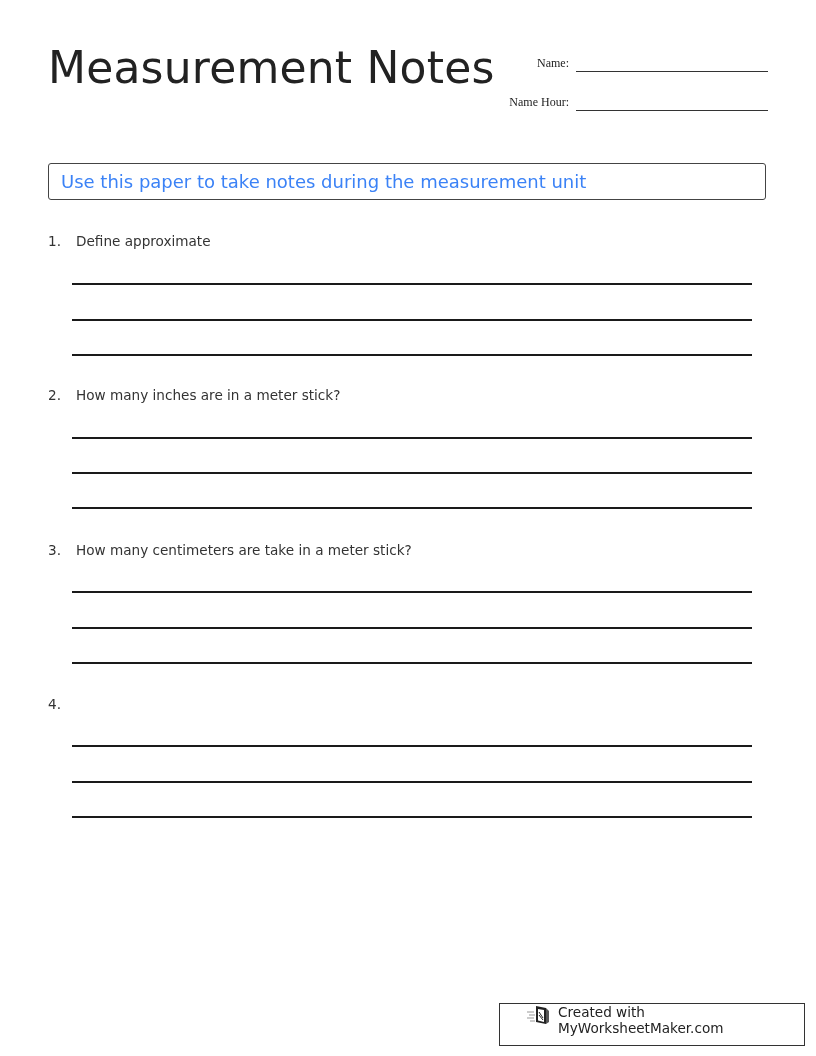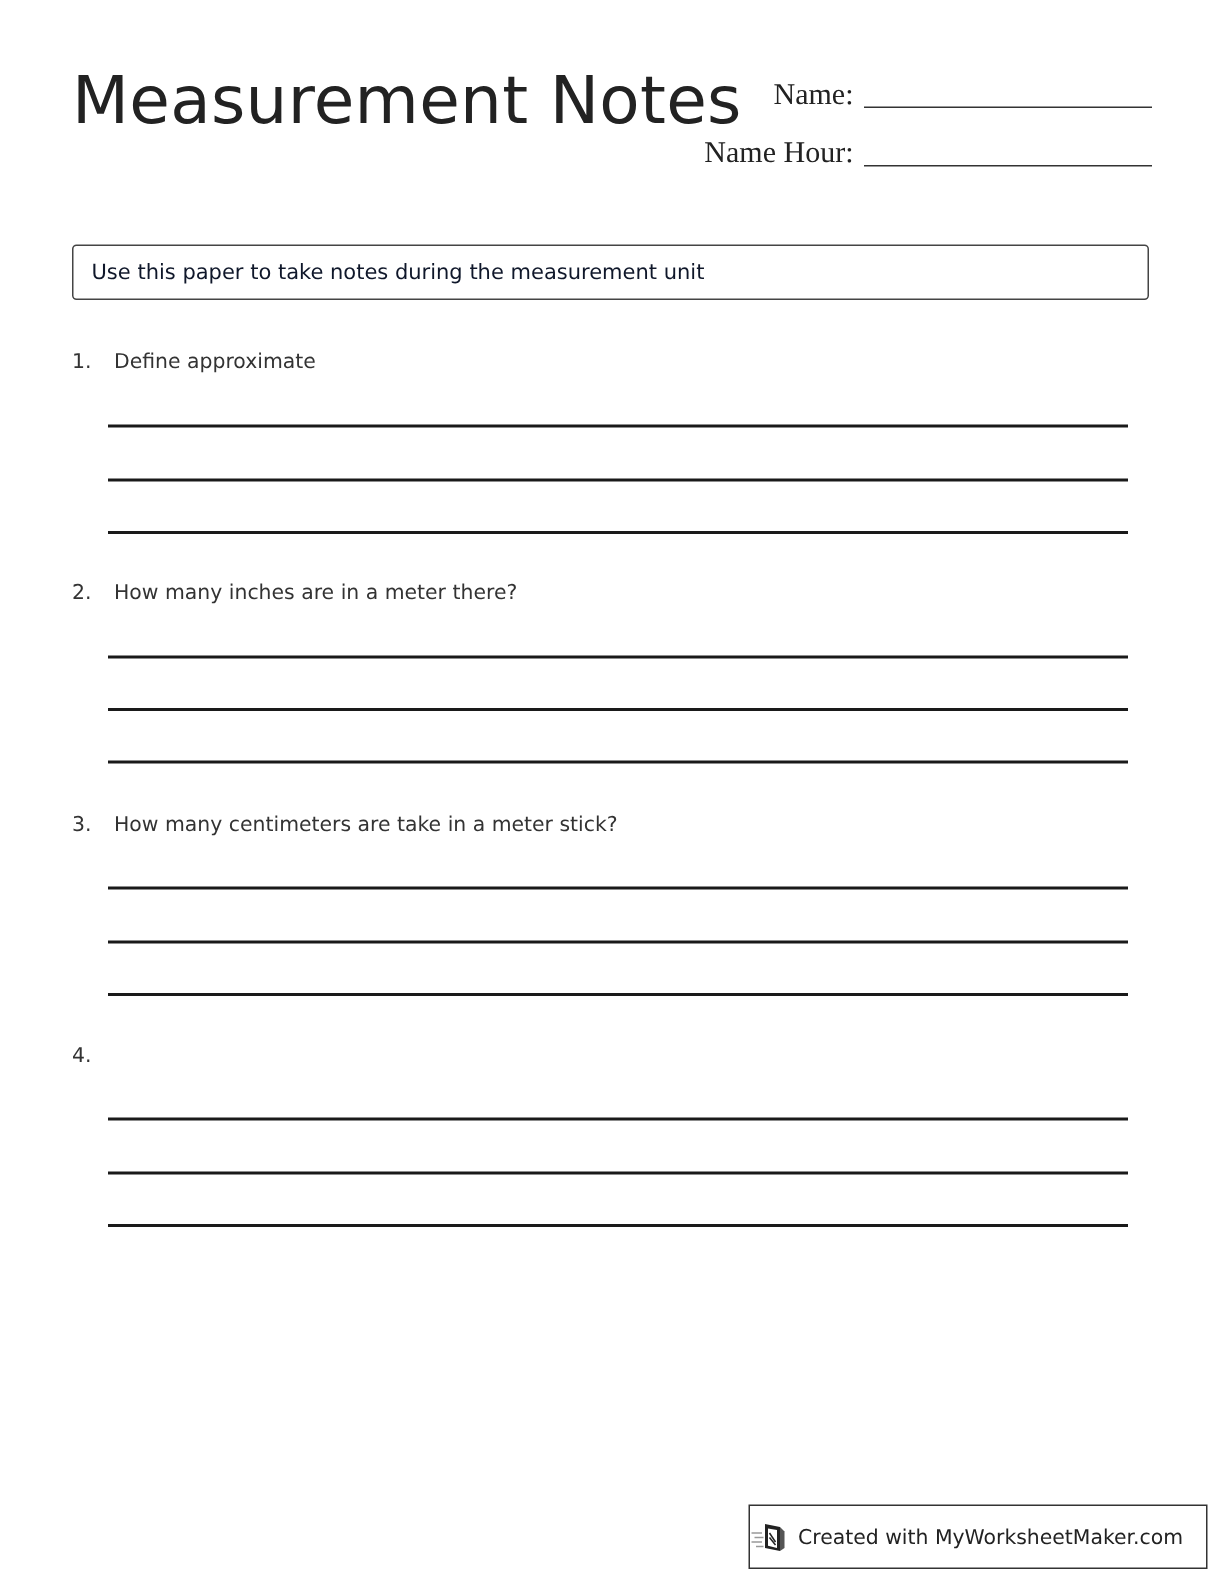--- a/index.html
+++ b/index.html
@@ -25,21 +25,21 @@
     letter-spacing: 0.2px;
     margin: 0;
     line-height: 40px;
   }
   .field-row {
     position: absolute;
     right: 48px;
     display: flex;
     align-items: flex-end;
     font-family: "Liberation Serif", serif;
-    font-size: 20px;
+    font-size: 12px;
     color: #222;
   }
   .field-row .label {
     margin-right: 7px;
     line-height: 20px;
   }
   .field-row .blank {
     width: 192px;
     height: 0;
     border-bottom: 1.5px solid #333;
@@ -51,22 +51,22 @@
   .instructions {
     position: absolute;
     left: 48px;
     top: 163px;
     width: 718px;
     height: 37px;
     border: 1px solid #444;
     border-radius: 3px;
     box-sizing: border-box;
     font-family: "DejaVu Sans", sans-serif;
-    font-size: 14px;
-    color: #0f172a;
+    font-size: 18px;
+    color: #3b82f6;
     line-height: 36px;
     padding-left: 12px;
   }
 
   .question {
     position: absolute;
     left: 48px;
     width: 720px;
   }
   .q-head {
@@ -89,22 +89,22 @@
 
   .credit {
     position: absolute;
     left: 499px;
     top: 1003px;
     width: 306px;
     height: 43px;
     border: 1px solid #333;
     box-sizing: border-box;
     display: flex;
-    align-items: center;
-    padding-left: 0;
+    align-items: flex-start;
+    padding-left: 26px;
     font-family: "DejaVu Sans", sans-serif;
     font-size: 13.6px;
     color: #222;
   }
   .credit .logo {
     width: 26px;
     height: 22px;
     margin-right: 6px;
     display: inline-block;
   }
@@ -131,21 +131,21 @@
     <span>Define approximate</span>
   </div>
   <div class="answer-line" style="top:51px;"></div>
   <div class="answer-line" style="top:87px;"></div>
   <div class="answer-line" style="top:122px;"></div>
 </div>
 
 <div class="question" style="top:386px;">
   <div class="q-head">
     <span class="q-num">2.</span>
-    <span>How many inches are in a meter there?</span>
+    <span>How many inches are in a meter stick?</span>
   </div>
   <div class="answer-line" style="top:51px;"></div>
   <div class="answer-line" style="top:86px;"></div>
   <div class="answer-line" style="top:121px;"></div>
 </div>
 
 <div class="question" style="top:541px;">
   <div class="q-head">
     <span class="q-num">3.</span>
     <span>How many centimeters are take in a meter stick?</span>

